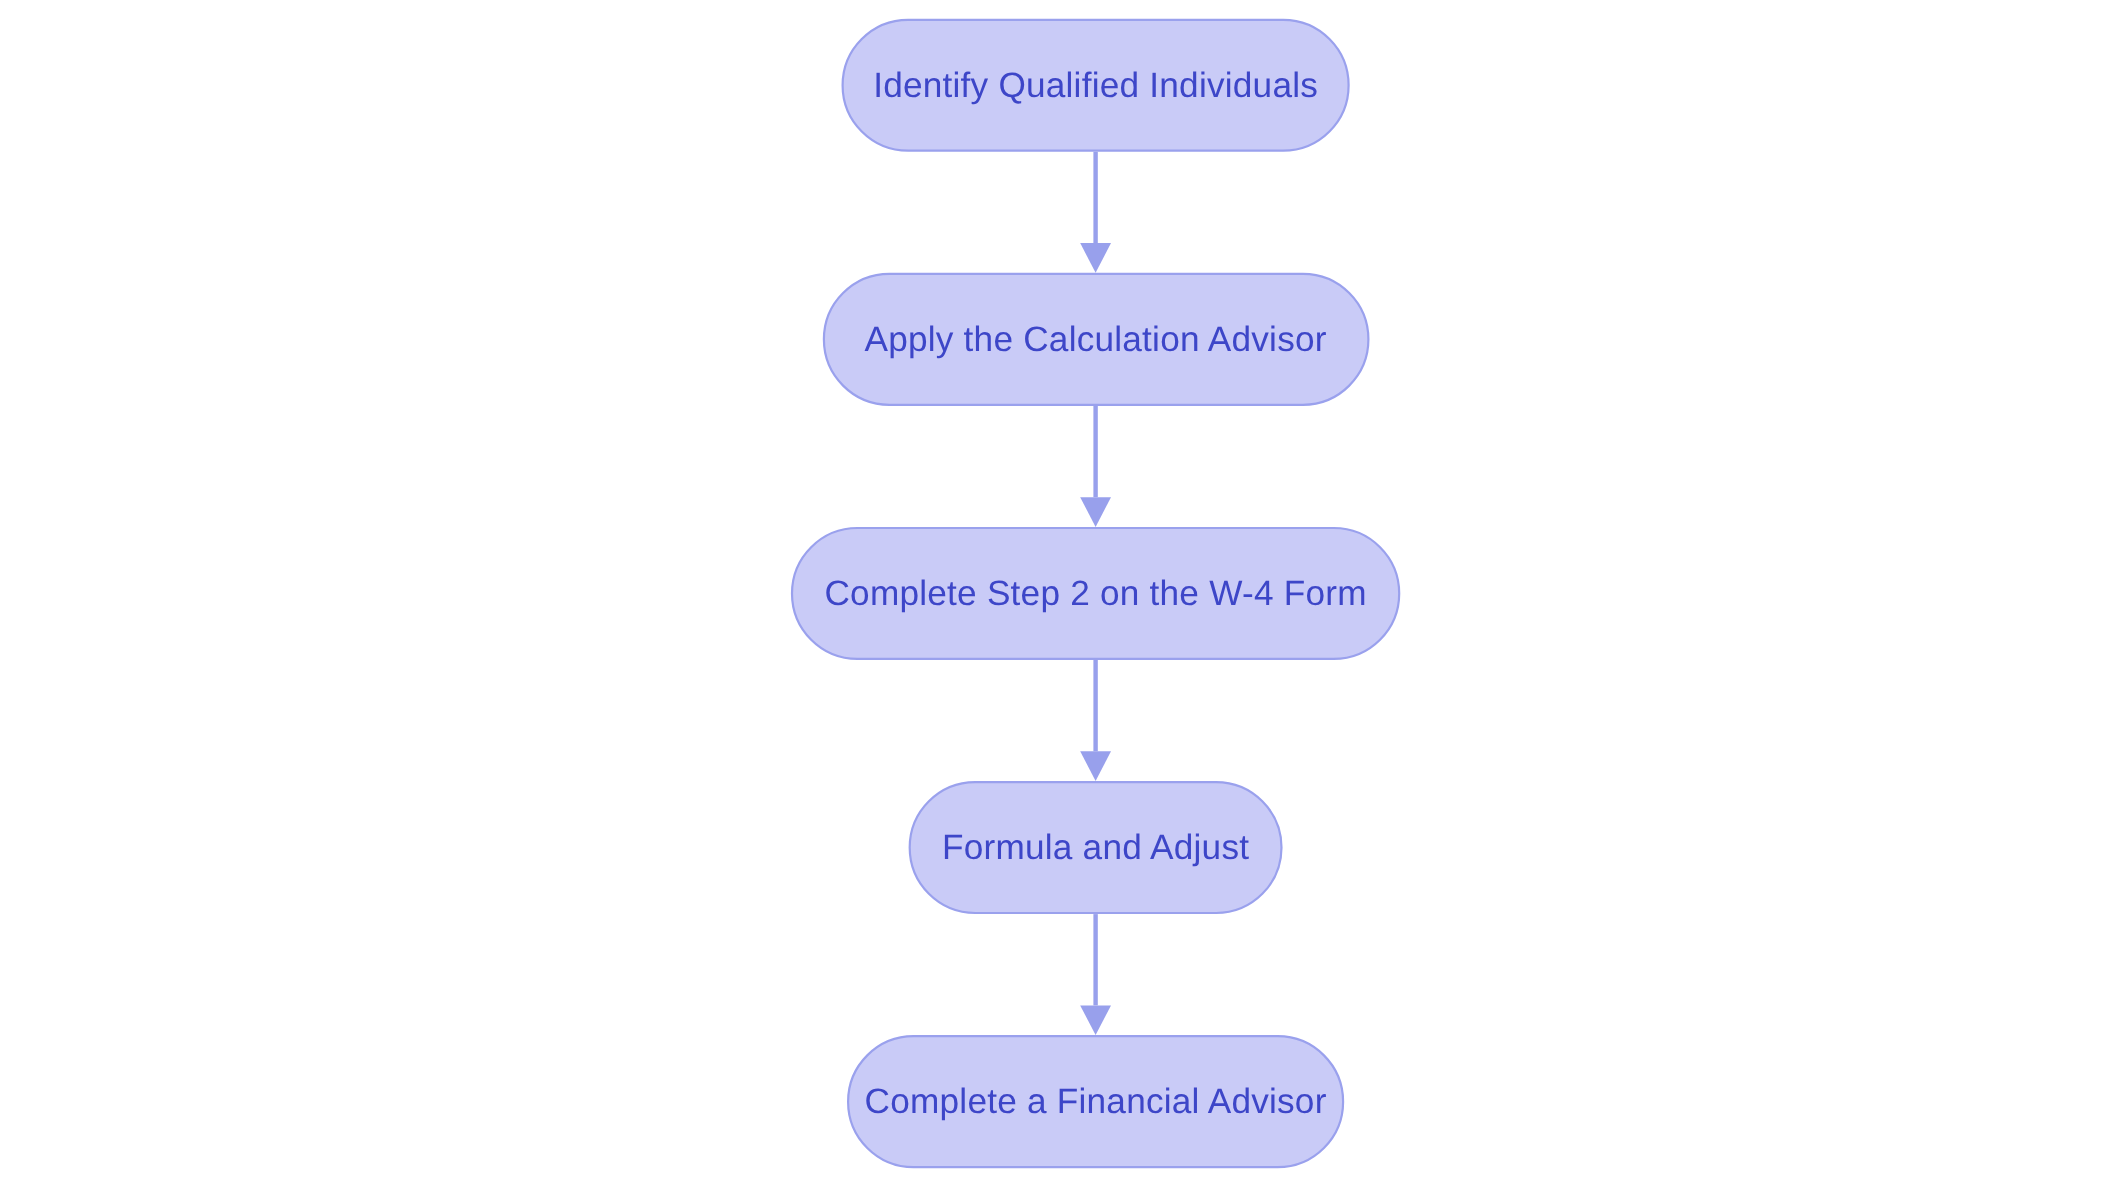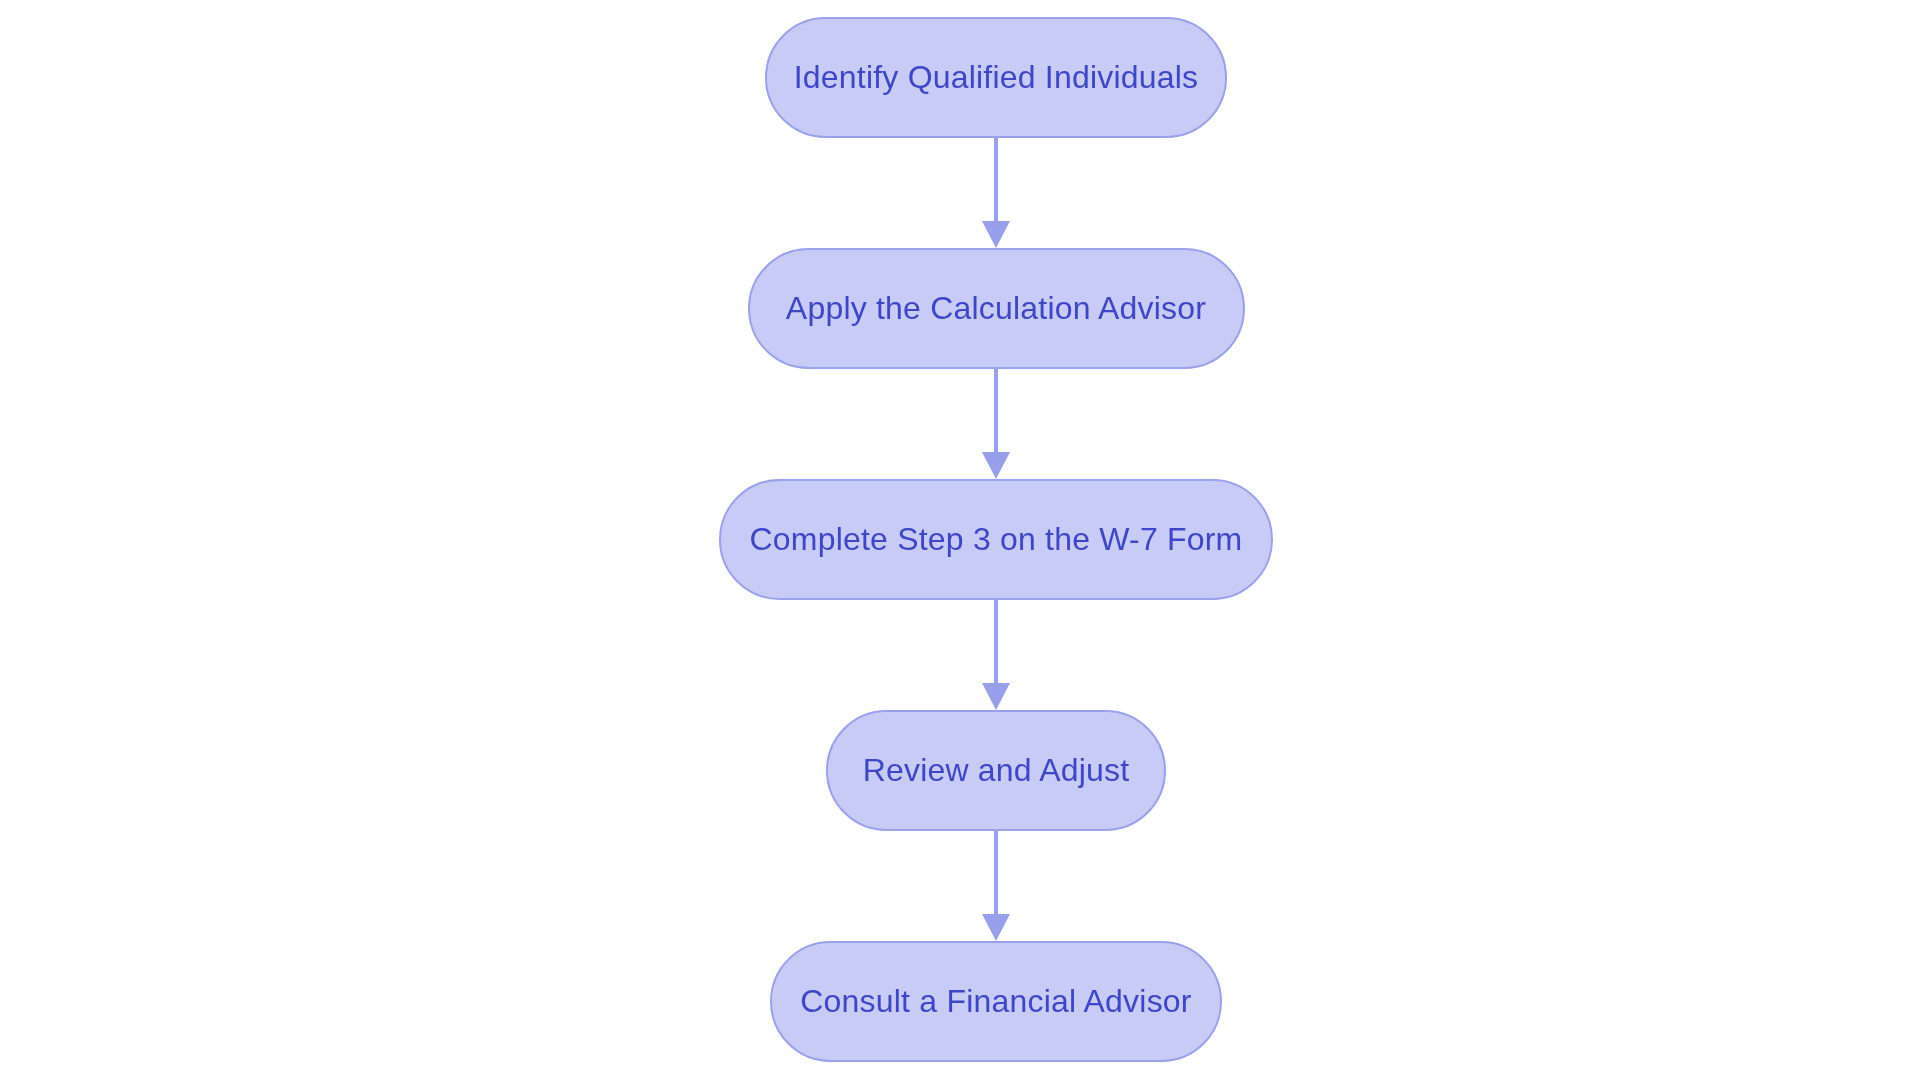--- a/index.html
+++ b/index.html
@@ -82,35 +82,35 @@
     <div class="flow-node n2">
       <span>Apply the Calculation Advisor</span>
     </div>
 
     <div class="connector">
       <div class="arrow-line"></div>
       <div class="arrow-head"></div>
     </div>
 
     <div class="flow-node n3">
-      <span>Complete Step 3 on the W-7 Form</span>
+      <span>Complete Step 2 on the W-4 Form</span>
     </div>
 
     <div class="connector">
       <div class="arrow-line"></div>
       <div class="arrow-head"></div>
     </div>
 
     <div class="flow-node n4">
-      <span>Review and Adjust</span>
+      <span>Formula and Adjust</span>
     </div>
 
     <div class="connector">
       <div class="arrow-line"></div>
       <div class="arrow-head"></div>
     </div>
 
     <div class="flow-node n5">
-      <span>Consult a Financial Advisor</span>
+      <span>Complete a Financial Advisor</span>
     </div>
 
   </div>
 </div>
 
 </body></html>

